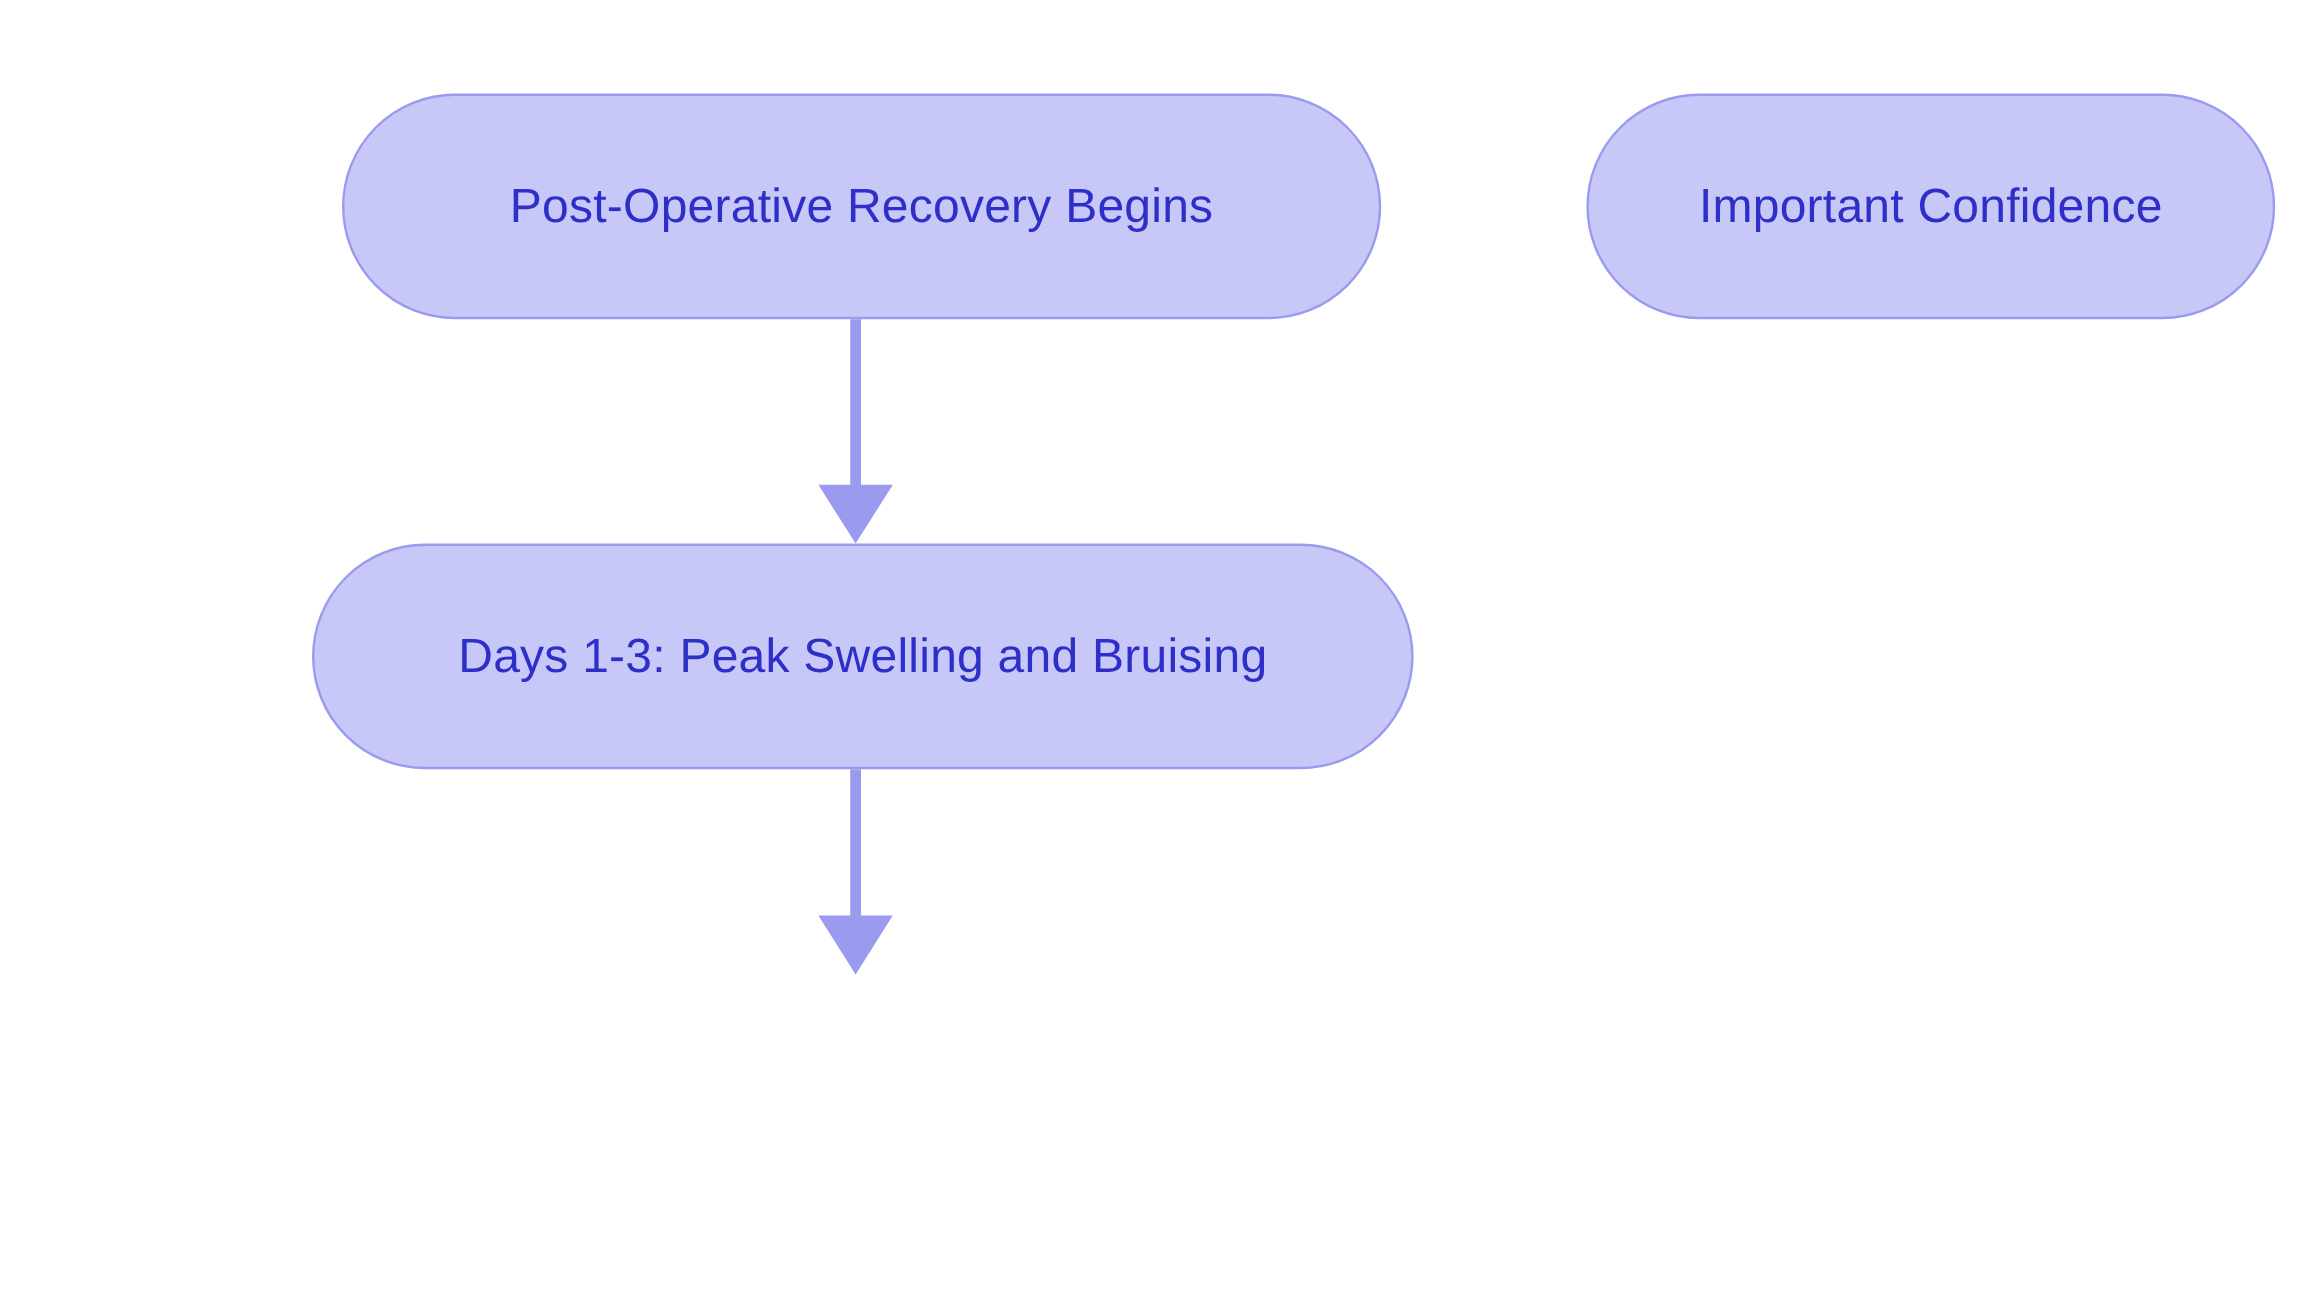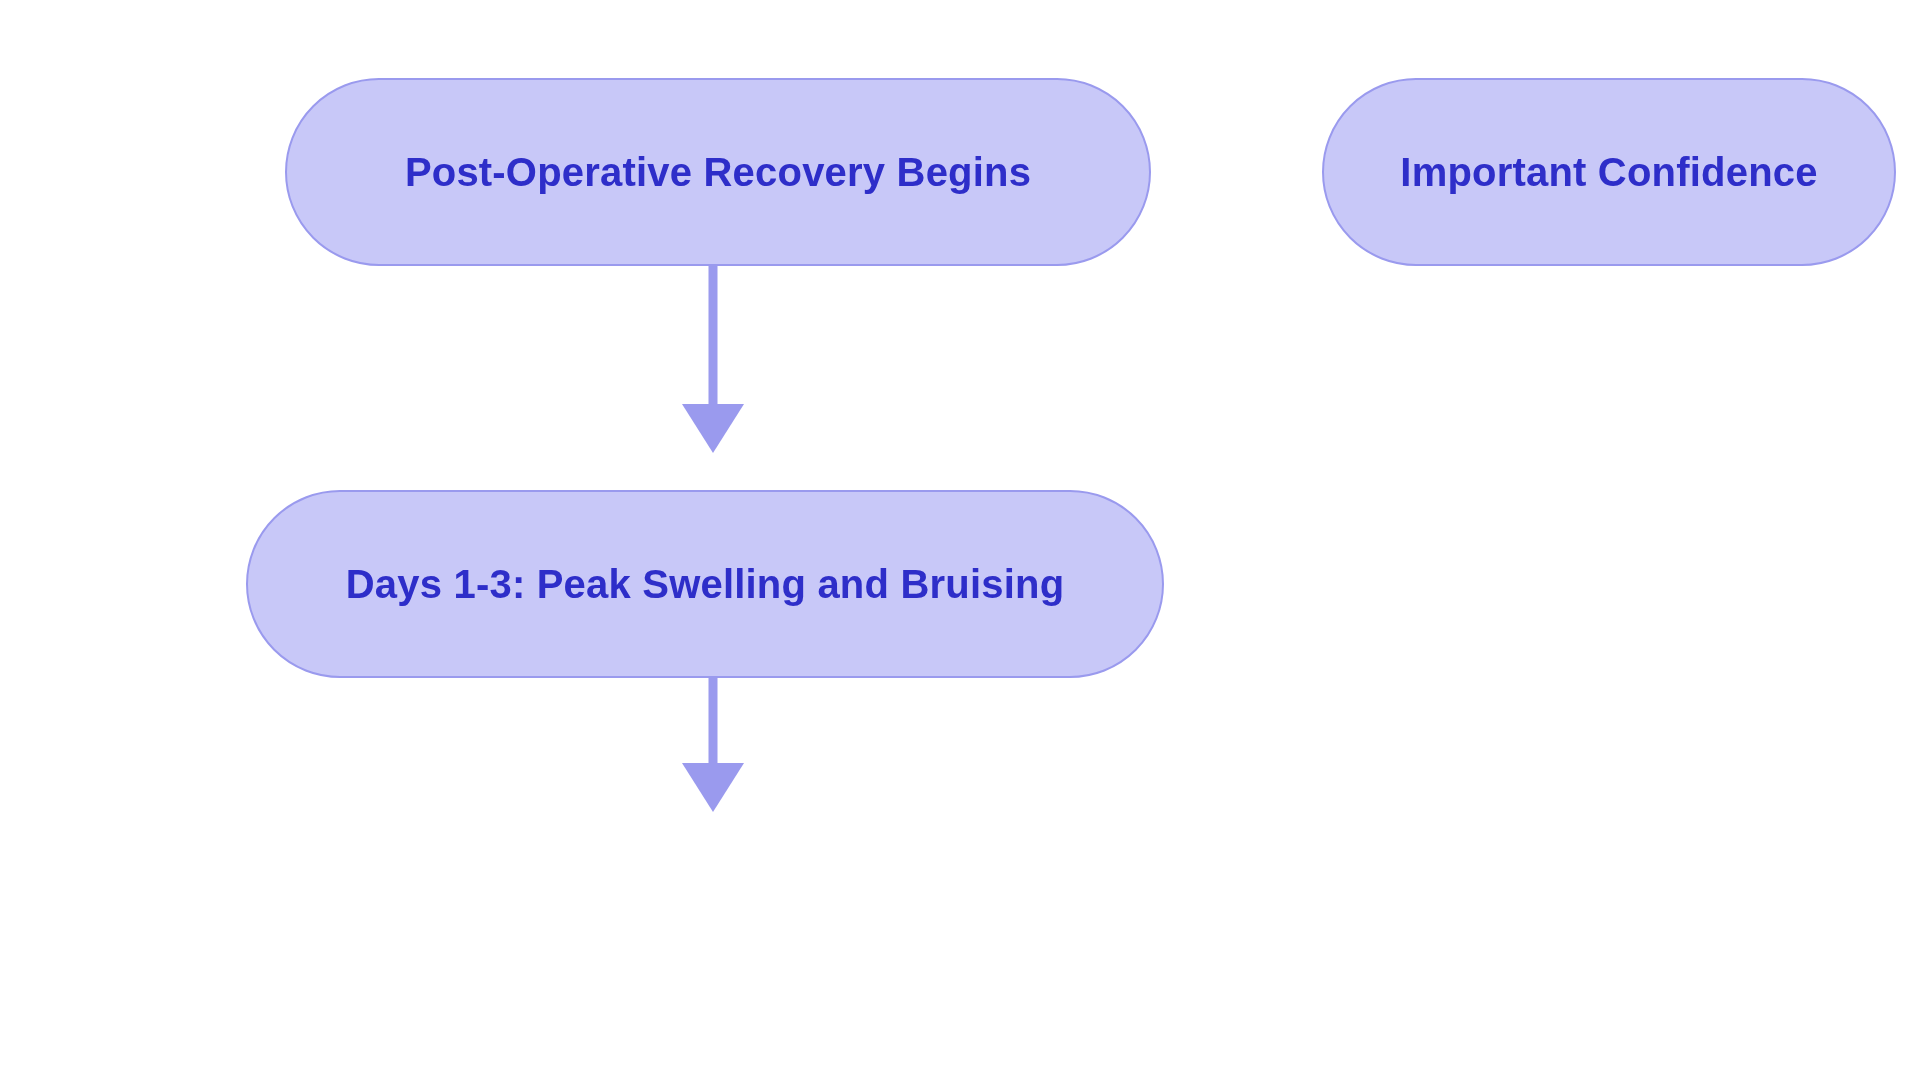--- a/index.html
+++ b/index.html
@@ -44,39 +44,38 @@
     background: #c8c8f8;
     border: 2px solid #9a9aee;
     border-radius: 96px;
     text-align: center;
     padding: 0 34px;
   }
   .node-label {
     color: #2e2ec9;
     font-family: "Liberation Sans", sans-serif;
     font-size: 40px;
-    font-weight: 700;
+    font-weight: 400;
     line-height: 1.1;
     letter-spacing: 0.2px;
     white-space: nowrap;
   }
 
   
   #node-start {
     left: 285px;
     top: 78px;
     width: 866px;
     height: 188px;
   }
   #node-days-1-3 {
-    left: 246px;
+    left: 260px;
     top: 453px;
     width: 918px;
     height: 188px;
-    margin-top: 37px;
   }
   #node-days-4-7 {
     left: 26px;
     top: 812px;
     width: 1360px;
     height: 194px;
   }
   #node-guidelines {
     left: 1322px;
     top: 78px;

